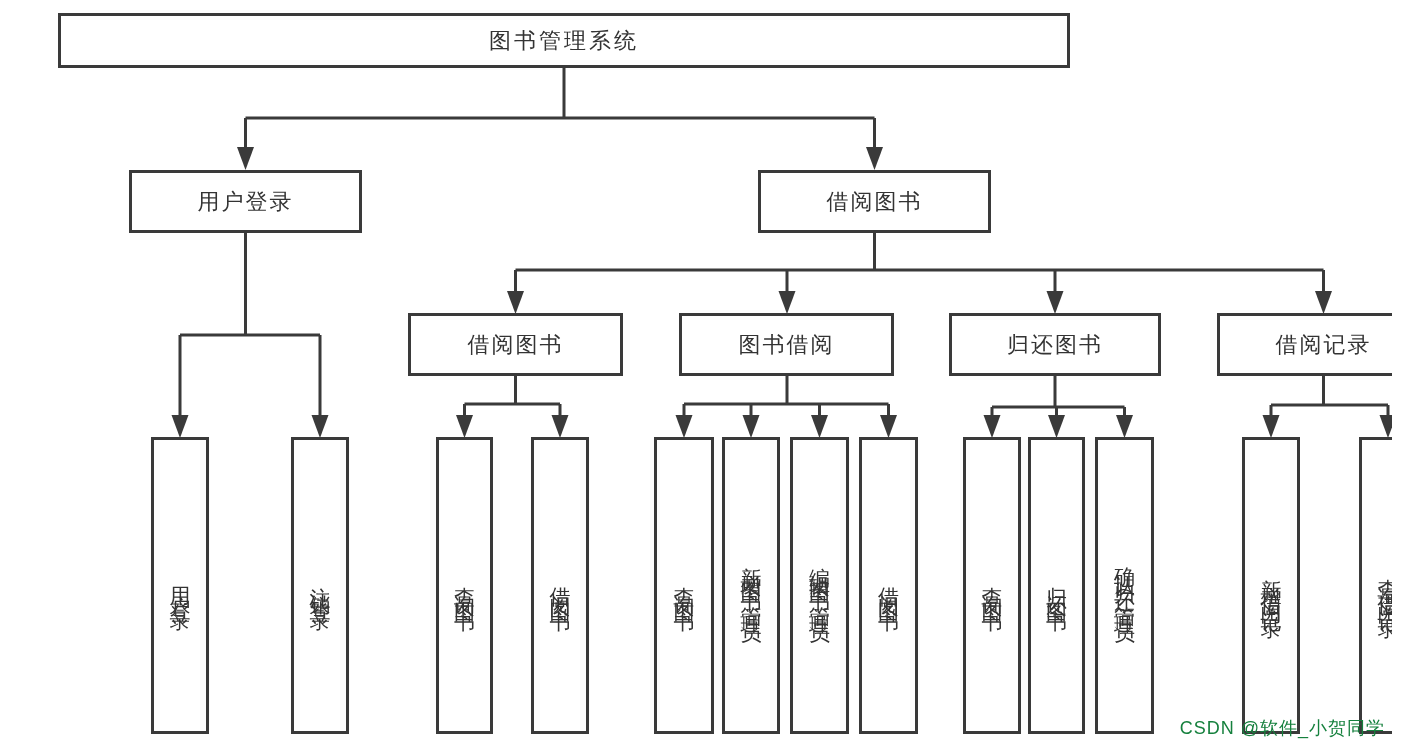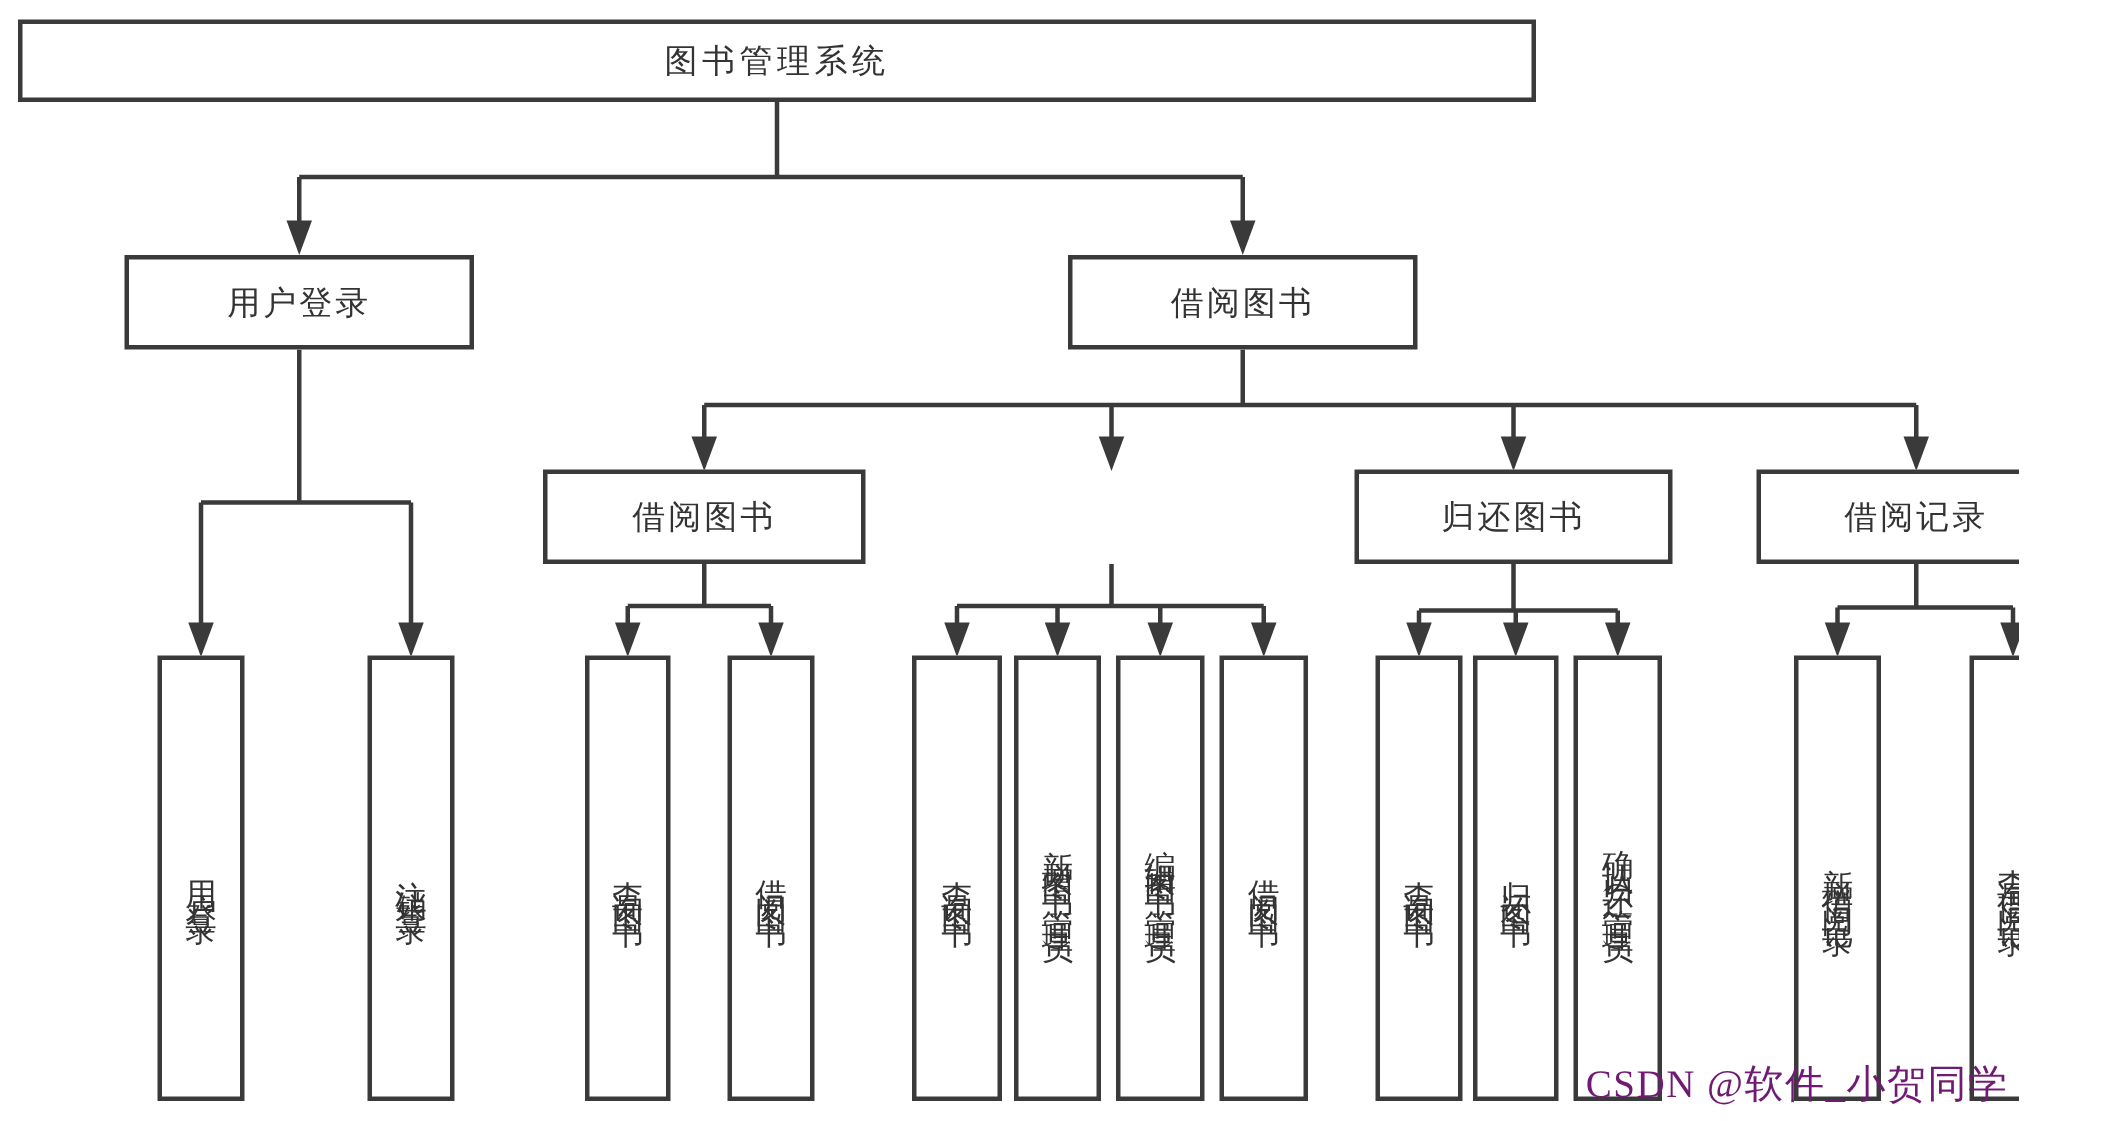--- a/index.html
+++ b/index.html
@@ -1,22 +1,23 @@
 <!DOCTYPE html>
 <html><head>
 <meta charset="utf-8">
 <style>
   html, body { margin: 0; padding: 0; background: #ffffff; }
   .canvas {
     position: relative;
     width: 1346px; height: 747px;
     background: #ffffff;
-    font-family: Liberation Serif, serif;
+    font-family: Liberation Sans, sans-serif;
     color: #333333;
     overflow: hidden;
+    margin-left: 46px;
   }
   svg.connectors { position: absolute; left: 0; top: 0; }
   .node {
     position: absolute;
     box-sizing: border-box;
     border: 3px solid #3a3a3a;
     background: #ffffff;
     display: flex;
     align-items: center;
     justify-content: center;
@@ -31,23 +32,23 @@
     top: 437px; height: 297px; width: 58px;
     writing-mode: vertical-rl;
     text-orientation: mixed;
     font-size: 21px;
     letter-spacing: 8px;
     white-space: normal;
   }
   .watermark {
     position: absolute;
     right: 7px; bottom: 7px;
-    font-size: 26px;
+    font-size: 18px;
     letter-spacing: 1px;
-    color: #701a75;
+    color: #15803d;
     pointer-events: none;
   }
 </style>
 </head>
 <body>
 
 <div class="canvas">
 
   <svg class="connectors" width="1405" height="747" viewBox="0 0 1405 747" aria-hidden="true">
     <g stroke="#3a3a3a" stroke-width="3" fill="none">
@@ -88,20 +89,21 @@
       <polygon points="1333.5,415 1350.5,415 1342,438"></polygon>
     </g>
   </svg>
 
   <div class="node root">图书管理系统</div>
 
   <div class="node lv2" style="left:83px">用户登录</div>
   <div class="node lv2" style="left:712px">借阅图书</div>
 
   <div class="node lv3" style="left:362px">借阅图书</div>
+  <div class="node lv3" style="left:633px">图书借阅</div>
   <div class="node lv3" style="left:903px; width:212px">归还图书</div>
   <div class="node lv3" style="left:1171px; width:213px">借阅记录</div>
 
   <div class="node leaf" style="left:105px">用户登录</div>
   <div class="node leaf" style="left:245px">注销登录</div>
   <div class="node leaf" style="left:390px; width:57px">查询图书</div>
   <div class="node leaf" style="left:485px">借阅图书</div>
   <div class="node leaf" style="left:608px; width:60px">查询图书</div>
   <div class="node leaf" style="left:676px">新增图书（管理员）</div>
   <div class="node leaf" style="left:744px; width:59px">编辑图书（管理员）</div>

